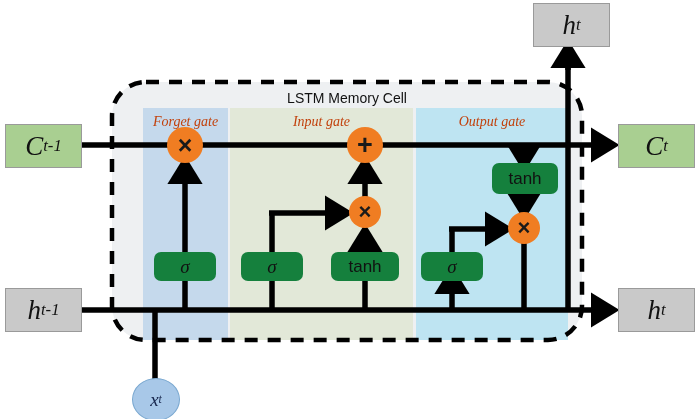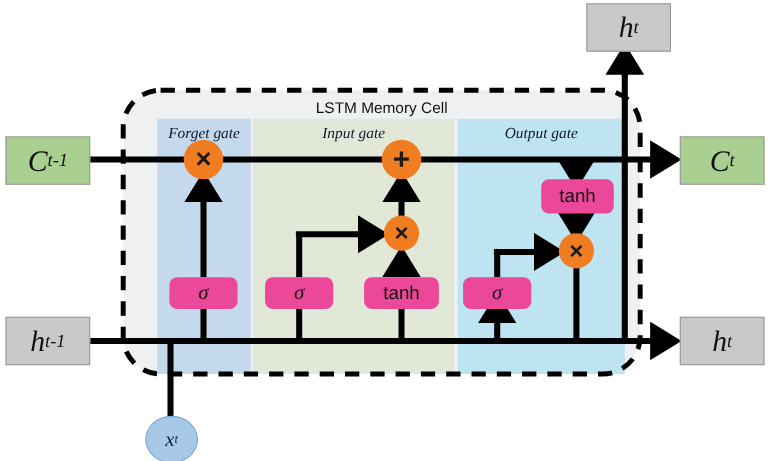--- a/index.html
+++ b/index.html
@@ -6,31 +6,31 @@
   body{width:700px;height:419px;font-family:"Liberation Sans",sans-serif;overflow:hidden;}
   #stage{position:relative;width:700px;height:419px;}
   svg{position:absolute;left:0;top:0;}
   .lbl{position:absolute;display:flex;align-items:center;justify-content:center;
        font-family:"Liberation Serif",serif;font-style:italic;color:#111;
        box-sizing:border-box;}
   .vbox{border:1px solid #9a9a9a;}
   .green{background:#a9cf91;}
   .gray{background:#c9c9c9;}
   .gatebox{position:absolute;display:flex;align-items:center;justify-content:center;
-           background:#ec4899;border-radius:7px;color:#111;
+           background:#15803d;border-radius:7px;color:#111;
            font-family:"Liberation Sans",sans-serif;font-size:17px;box-sizing:border-box;}
   .gatebox.sig{font-family:"Liberation Serif",serif;font-style:italic;font-size:19px;}
   .opnode{position:absolute;border-radius:50%;background:#f07d22;
           display:flex;align-items:center;justify-content:center;
           color:#1a1a1a;font-weight:bold;line-height:1;}
   .xin{position:absolute;border-radius:50%;background:#a8c8e8;border:1px solid #7aa8d0;
        display:flex;align-items:center;justify-content:center;
        font-family:"Liberation Serif",serif;font-style:italic;font-size:19px;color:#15244a;}
   .bandlabel{position:absolute;font-family:"Liberation Serif",serif;font-style:italic;
-             font-size:14px;color:#0f172a;text-align:center;}
+             font-size:14px;color:#c2410c;text-align:center;}
   .celltitle{position:absolute;font-family:"Liberation Sans",sans-serif;font-weight:normal;
              font-size:14px;color:#111;text-align:center;}
   .sub{font-size:0.62em;vertical-align:-0.28em;font-style:italic;}
 </style>
 </head>
 <body>
 
 <div id="stage">
 
   <svg width="700" height="419">

